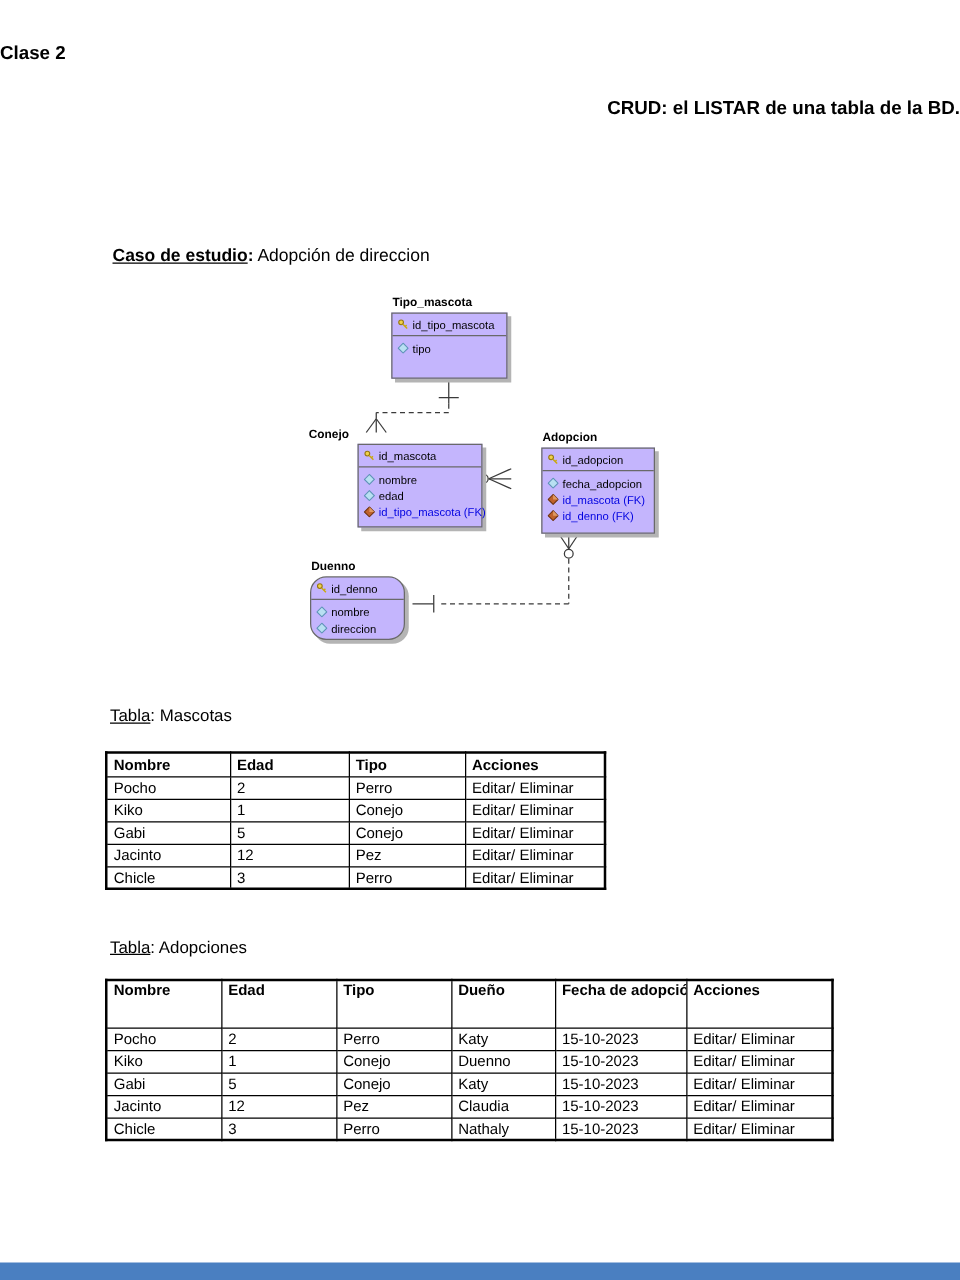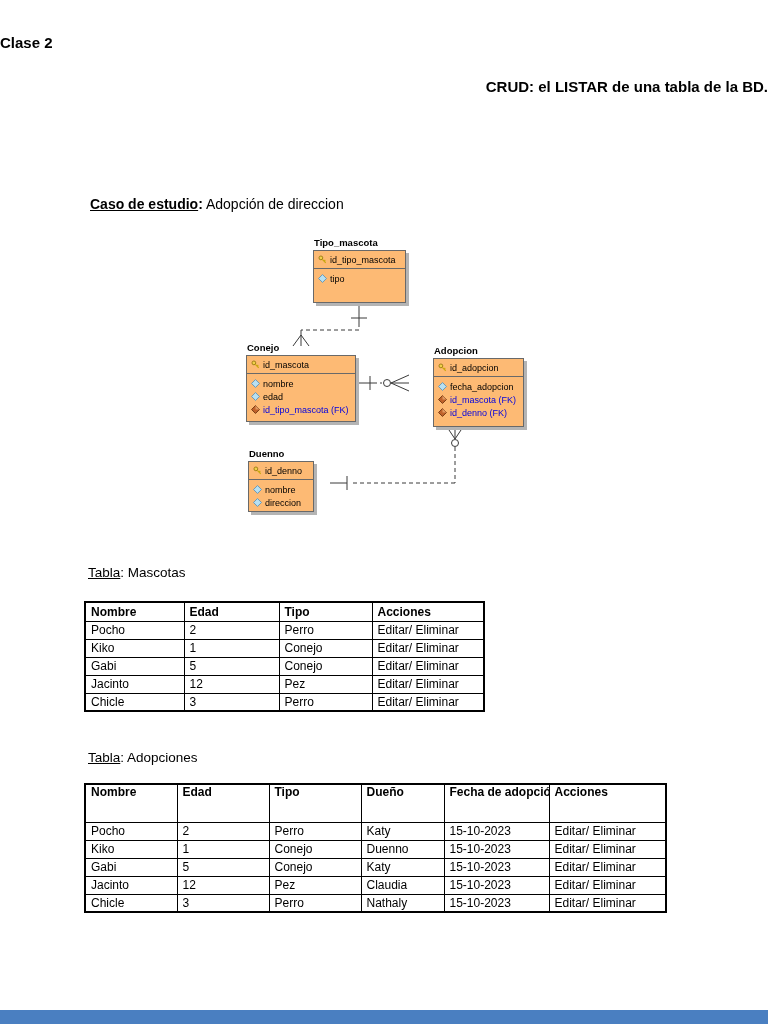--- a/index.html
+++ b/index.html
@@ -13,21 +13,21 @@
   .page-subtitle{ top:78px; left:0; width:768px; text-align:right; font-size:15px; font-weight:bold; }
   .case-line    { top:196px; left:90px; font-size:14px; }
   .bold-ul      { font-weight:bold; text-decoration:underline; }
   .bold         { font-weight:bold; }
 
   
   .diagram { top:230px; left:230px; width:292px; height:300px; }
   .connectors { position:absolute; top:0; left:0; }
   .entity { position:absolute; }
   .entity-title { font-size:9.5px; font-weight:bold; margin:0 0 2px 1px; white-space:nowrap; }
-  .entity-box { background:#fdba74; border:1px solid #696969; box-shadow:3px 3px 0 #b4b4b4; position:relative; }
+  .entity-box { background:#c4b5fd; border:1px solid #696969; box-shadow:3px 3px 0 #b4b4b4; position:relative; }
   .pk-row { display:flex; align-items:center; gap:3px; height:18px; padding:0 3px 0 4px; border-bottom:1px solid #696969; font-size:9px; white-space:nowrap; }
   .attr-section { padding:3px 2px 0 4px; }
   .attr-row { display:flex; align-items:center; gap:3px; height:13px; font-size:9px; white-space:nowrap; }
   .fk-text { color:#0000e0; }
   .icon { display:inline-flex; flex:0 0 auto; }
 
   
   .table-heading { font-size:13.5px; }
   .heading-mascotas  { top:565px; left:88px; }
   .heading-adopciones{ top:750px; left:88px; }
@@ -118,21 +118,21 @@
               </svg>
             </span>
           <span>tipo</span>
         </div>
       </div>
     </div>
   </div>
 
   <div class="entity" style="left:16px; top:112px;">
     <div class="entity-title">Conejo</div>
-    <div class="entity-box" style="width:110px; height:67px;">
+    <div class="entity-box" style="width:100px; height:67px;margin-left:40px;">
       <div class="pk-row">
         <span class="icon">
             <svg width="9" height="9" viewBox="0 0 10 10">
               <circle cx="3.2" cy="3.2" r="2.1" fill="#f0d24a" stroke="#977812"></circle>
               <path d="M4.8 4.8 L8.6 8.6 M6.8 6.8 l1.3 -1.3" stroke="#c9a80e" stroke-width="1.3" fill="none"></path>
             </svg>
           </span>
         <span>id_mascota</span>
       </div>
       <div class="attr-section">
@@ -203,21 +203,21 @@
               </svg>
             </span>
           <span class="fk-text">id_denno (FK)</span>
         </div>
       </div>
     </div>
   </div>
 
   <div class="entity" style="left:18px; top:218px;">
     <div class="entity-title">Duenno</div>
-    <div class="entity-box" style="width:66px; height:51px;">
+    <div class="entity-box" style="width:76px; height:51px;border-radius:13px;">
       <div class="pk-row">
         <span class="icon">
             <svg width="9" height="9" viewBox="0 0 10 10">
               <circle cx="3.2" cy="3.2" r="2.1" fill="#f0d24a" stroke="#977812"></circle>
               <path d="M4.8 4.8 L8.6 8.6 M6.8 6.8 l1.3 -1.3" stroke="#c9a80e" stroke-width="1.3" fill="none"></path>
             </svg>
           </span>
         <span>id_denno</span>
       </div>
       <div class="attr-section">

